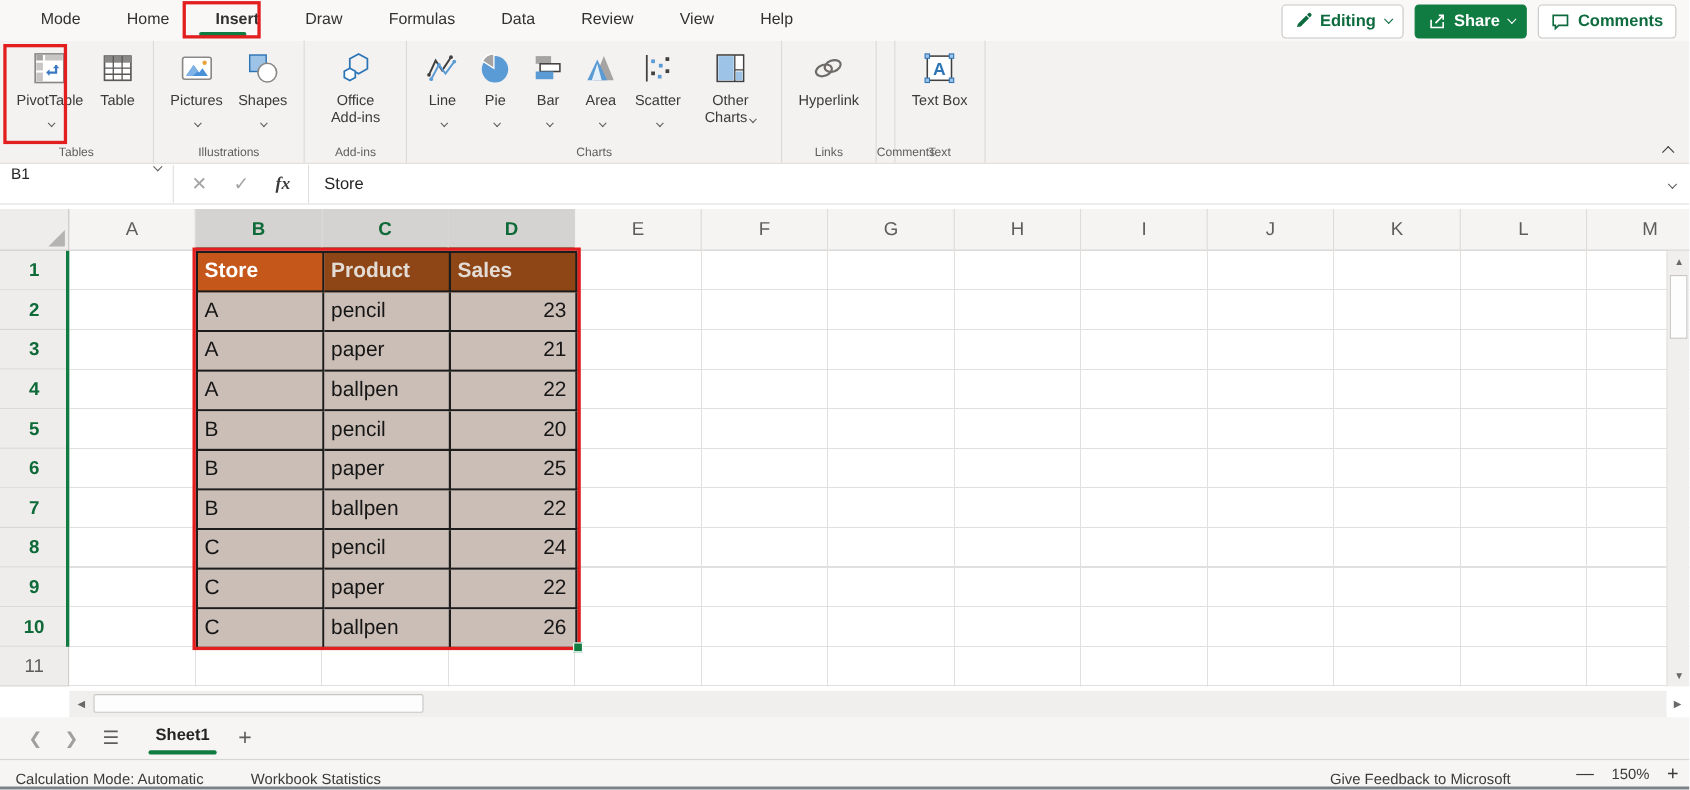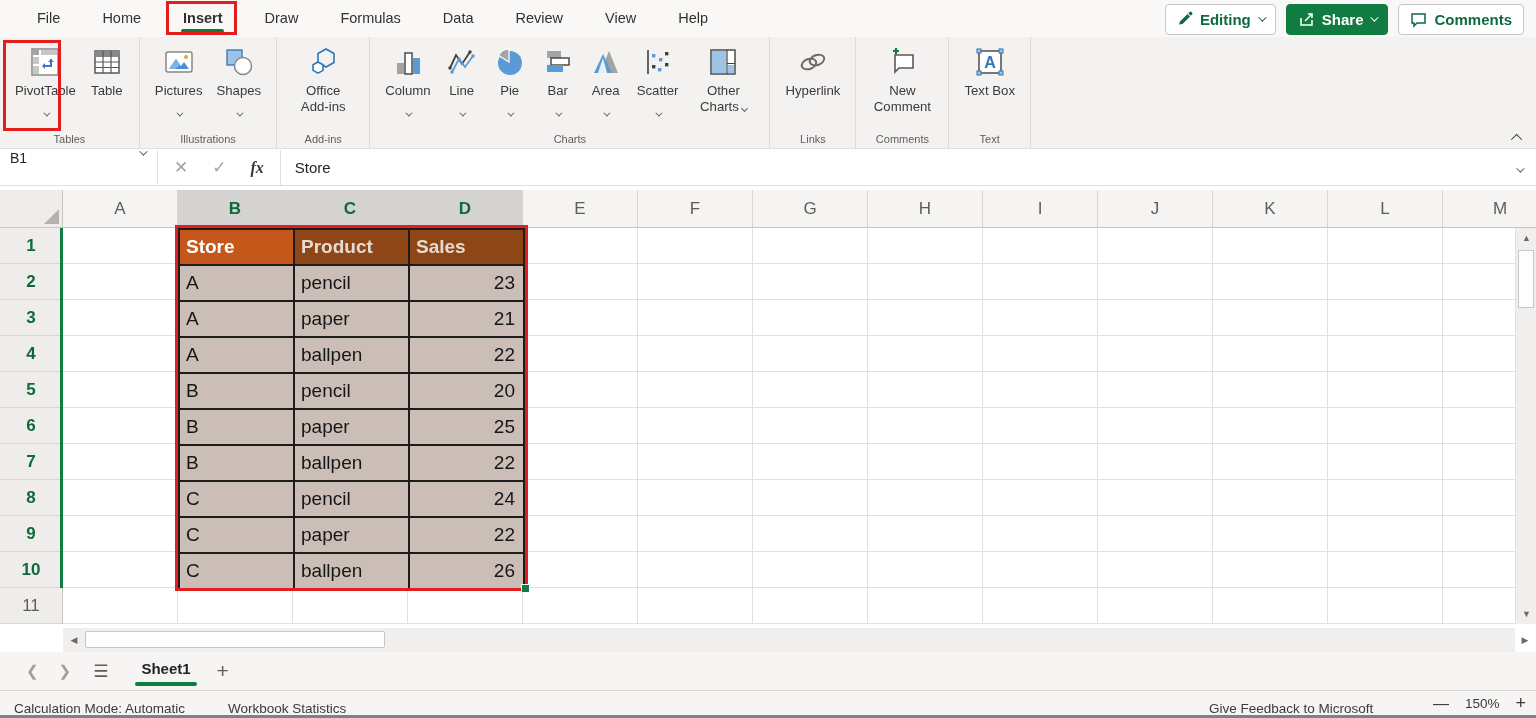--- a/index.html
+++ b/index.html
@@ -90,21 +90,21 @@
   .zoomctl { position:absolute; right:10px; top:0; height:25px; display:flex; align-items:center; gap:16px; }
   .zoomctl .minus { font-size:16px; } .zoomctl .plus { font-size:18px; }
   svg { display:block; }
 </style>
 </head>
 <body>
 
 <div class="app">
 
   <div class="menubar">
-    <div class="menu-tab">File</div>
+    <div class="menu-tab">Mode</div>
     <div class="menu-tab">Home</div>
     <div class="menu-tab" style="font-weight:bold;">Insert</div>
     <div class="menu-tab">Draw</div>
     <div class="menu-tab">Formulas</div>
     <div class="menu-tab">Data</div>
     <div class="menu-tab">Review</div>
     <div class="menu-tab">View</div>
     <div class="menu-tab">Help</div>
   </div>
   <div class="insert-underline"></div>
@@ -208,31 +208,20 @@
             </svg>
         </div>
         <div class="rb-label">Office Add-ins</div>
       </div>
       <div class="rb-group-label">Add-ins</div>
     </div>
 
     <div class="rb-group">
       <div class="rb-btn">
         <div class="rb-icon">
-          <svg width="32" height="32" viewBox="0 0 32 32">
-              <rect x="5" y="17" width="7" height="11" fill="#A6A4A2"></rect>
-              <rect x="13" y="7" width="7" height="21" fill="#fff" stroke="#404040" stroke-width="1.4"></rect>
-              <rect x="21" y="12" width="7" height="16" fill="#5B9BD5"></rect>
-            </svg>
-        </div>
-        <div class="rb-label">Column</div>
-        <div class="rb-chv"><span class="chv"></span></div>
-      </div>
-      <div class="rb-btn">
-        <div class="rb-icon">
           <svg width="32" height="32" viewBox="0 0 32 32" fill="none">
               <polyline points="4,22 10,9 16,18 24,6" stroke="#404040" stroke-width="1.8"></polyline>
               <polyline points="6,26 13,13 19,21 27,10" stroke="#5B9BD5" stroke-width="1.8"></polyline>
               <circle cx="6" cy="26" r="1.7" fill="#5B9BD5"></circle>
               <circle cx="13" cy="13" r="1.7" fill="#5B9BD5"></circle>
               <circle cx="27" cy="10" r="1.7" fill="#5B9BD5"></circle>
               <circle cx="4" cy="22" r="1.7" fill="#404040"></circle>
               <circle cx="24" cy="6" r="1.7" fill="#404040"></circle>
             </svg>
         </div>
@@ -308,29 +297,20 @@
               <ellipse cx="13" cy="19" rx="7.5" ry="5" transform="rotate(-20 13 19)"></ellipse>
               <ellipse cx="21" cy="15" rx="7.5" ry="5" transform="rotate(-20 21 15)"></ellipse>
             </svg>
         </div>
         <div class="rb-label">Hyperlink</div>
       </div>
       <div class="rb-group-label">Links</div>
     </div>
 
     <div class="rb-group">
-      <div class="rb-btn">
-        <div class="rb-icon">
-          <svg width="34" height="34" viewBox="0 0 34 34">
-              <path d="M10 10 H28 V23 H14 L10 27 V23 H10 Z" fill="#fff" stroke="#5A5857" stroke-width="1.6"></path>
-              <path d="M8 6 H14 M11 3 V9" stroke="#107C41" stroke-width="2.2"></path>
-            </svg>
-        </div>
-        <div class="rb-label">New Comment</div>
-      </div>
       <div class="rb-group-label">Comments</div>
     </div>
 
     <div class="rb-group">
       <div class="rb-btn">
         <div class="rb-icon">
           <svg width="34" height="34" viewBox="0 0 34 34">
               <rect x="6" y="6" width="22" height="22" fill="#fff" stroke="#404040" stroke-width="1.4"></rect>
               <text x="17" y="23" font-size="16" font-weight="bold" fill="#2E75B6" text-anchor="middle" font-family="Liberation Sans,sans-serif">A</text>
               <rect x="4" y="4" width="4" height="4" fill="#9DC3E6" stroke="#2E75B6"></rect>

